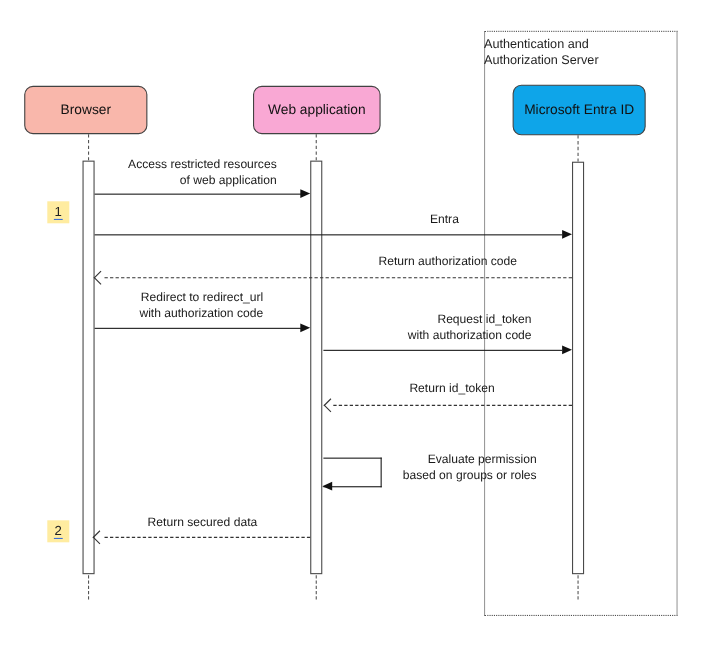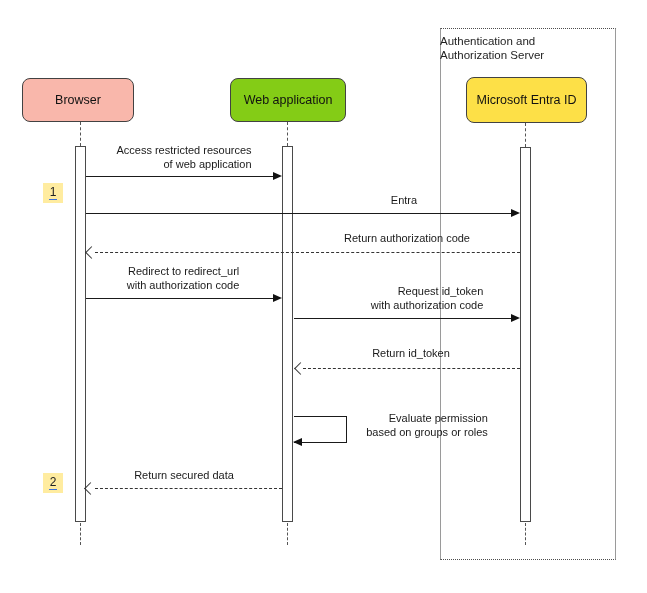--- a/index.html
+++ b/index.html
@@ -165,24 +165,24 @@
   <div class="lifeline ll-webapp-bot"></div>
   <div class="lifeline ll-entra-bot"></div>
 
   <div class="activation act-browser"></div>
   <div class="activation act-webapp"></div>
   <div class="activation act-entra"></div>
 
   <div class="actor actor-browser" style="background: rgb(249, 183, 171);">
     <span>Browser</span>
   </div>
-  <div class="actor actor-webapp" style="background: #84cc16;">
+  <div class="actor actor-webapp" style="background: #f9a8d4;">
     <span>Web application</span>
   </div>
-  <div class="actor actor-entra" style="background: #fde047;">
+  <div class="actor actor-entra" style="background: #0ea5e9;">
     <span>Microsoft Entra ID</span>
   </div>
 
   <div class="msg-line solid m1-line"></div>
   <div class="arrow-solid-right m1-head"></div>
   <div class="msg-label m1-label">Access restricted resources
 of web application</div>
 
   <div class="step-badge step-1" style="background: rgb(255, 236, 160);">
     <span>1</span>

